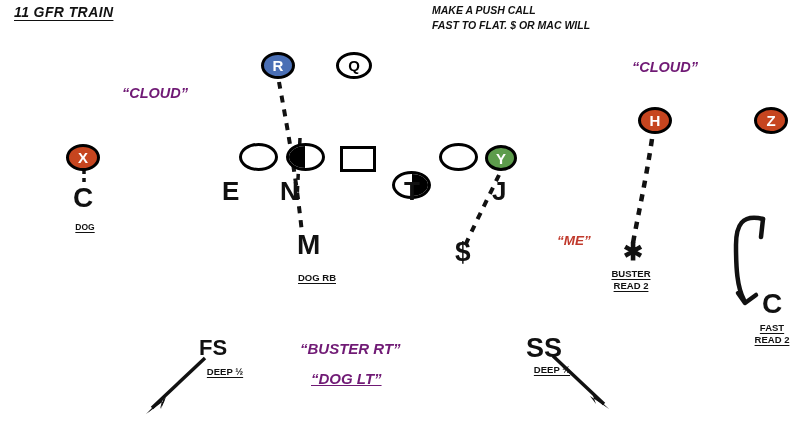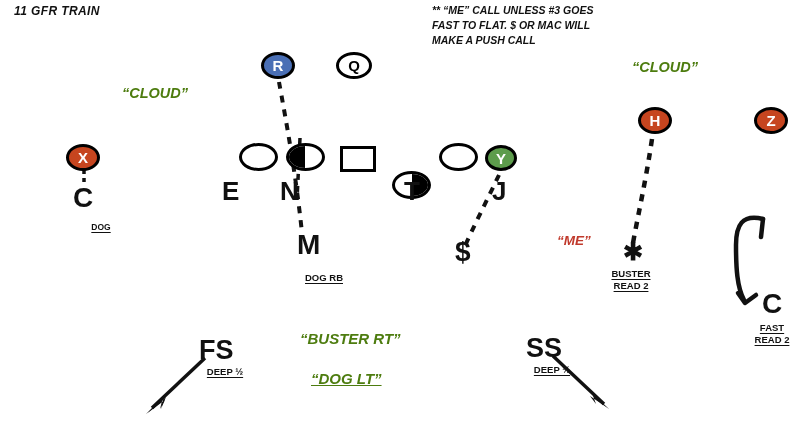--- a/index.html
+++ b/index.html
@@ -9,35 +9,36 @@
     overflow:hidden;position:relative;
   }
   #field{
     position:absolute;left:0;top:0;width:804px;height:425px;
     background:#ffffff;
   }
   .abs{position:absolute;}
   
   .title{
     left:14px;top:4px;
-    font-size:12px;font-weight:bold;font-style:italic;
+    font-size:14px;font-weight:bold;font-style:italic;
     letter-spacing:.4px;
+    text-decoration:underline;
     text-underline-offset:3px;
     color:#111;
     white-space:nowrap;
   }
   
   .note{
     left:432px;top:3px;width:250px;
     font-size:10.5px;font-weight:bold;font-style:italic;
     line-height:15px;color:#111;
   }
   
   .call{
-    font-size:14.5px;font-weight:bold;font-style:italic;color:#4d7c0f;
+    font-size:14.5px;font-weight:bold;font-style:italic;color:#701a75;
     white-space:nowrap;
   }
   .call.red{color:#C0392B;font-size:13.5px;}
   .call.mid{font-size:15px;}
   
   .oval{
     border-radius:50%;
     border:3.5px solid #000;
     display:flex;align-items:center;justify-content:center;
     font-weight:bold;line-height:1;
@@ -112,29 +113,28 @@
     <polygon points="148,413 166,397 161,409 164,395" fill="#111" transform="rotate(0)"></polygon>
     <path d="M 146 414 L 165 400 L 160 409 L 163 397 Z" fill="#111"></path>
 
     <line x1="553" y1="356" x2="604" y2="404" stroke="#111" stroke-width="3.5"></line>
     <path d="M 609 409 L 590 396 L 596 404 L 592 393 Z" fill="#111"></path>
   </svg>
 
   <div class="abs title">11 GFR TRAIN</div>
 
   <div class="abs note">
-    <div>** “ME” CALL UNLESS #3 GOES</div>
+    <div>MAKE A  PUSH CALL</div>
     <div>FAST TO FLAT. $ OR MAC WILL</div>
-    <div>MAKE A  PUSH CALL</div>
   </div>
 
   <div class="abs call" style="left:122px;top:85px;">“CLOUD”</div>
   <div class="abs call" style="left:632px;top:59px;">“CLOUD”</div>
   <div class="abs call red" style="left:557px;top:233px;">“ME”</div>
-  <div class="abs call mid" style="left:300px;top:330px;text-align:right;">“BUSTER RT”</div>
+  <div class="abs call mid" style="left:300px;top:340px;text-align:right;">“BUSTER RT”</div>
   <div class="abs call mid" style="left:311px;top:370px;text-decoration:underline;">“DOG LT”</div>
 
   <div class="abs oval rec orange" style="left:66px;top:144px;">
     <span>X</span>
   </div>
 
   <div class="abs oval rec blue" style="left:261px;top:52px;">
     <span>R</span>
   </div>
 
@@ -159,44 +159,44 @@
   <div class="abs square" style="left:340px;top:146px;"></div>
   <div class="abs oval blank half right" style="left:392px;top:143px;"></div>
   <div class="abs oval blank" style="left:439px;top:143px;"></div>
 
   <div class="abs dletter big" style="left:222px;top:178px;">E</div>
   <div class="abs dletter big" style="left:280px;top:178px;">N</div>
   <div class="abs dletter big" style="left:404px;top:178px;">T</div>
   <div class="abs dletter big" style="left:492px;top:178px;">J</div>
 
   <div class="abs dletter huge" style="left:73px;top:184px;">C</div>
-  <div class="abs tag sm" style="left:76px;top:222px;width:50px;">
+  <div class="abs tag sm" style="left:60px;top:222px;width:50px;">
     <div>DOG</div>
   </div>
 
   <div class="abs dletter huge" style="left:297px;top:231px;">M</div>
-  <div class="abs tag" style="left:288px;top:272px;width:72px;">
+  <div class="abs tag" style="left:281px;top:272px;width:72px;">
     <div>DOG RB</div>
   </div>
 
   <div class="abs dletter huge" style="left:455px;top:238px;">$</div>
 
   <div class="abs star" style="left:623px;top:240px;">✱</div>
   <div class="abs tag" style="left:601px;top:268px;width:60px;text-decoration:underline;">
     <div>BUSTER</div>
     <div>READ 2</div>
   </div>
 
   <div class="abs dletter huge" style="left:762px;top:290px;">C</div>
   <div class="abs tag" style="left:746px;top:322px;width:52px;">
     <div>FAST</div>
     <div>READ 2</div>
   </div>
 
-  <div class="abs dletter" style="left:199px;top:337px;font-size:27px;">FS</div>
+  <div class="abs dletter" style="left:199px;top:337px;font-size:22px;">FS</div>
   <div class="abs tag" style="left:197px;top:366px;width:56px;">
     <div>DEEP ½</div>
   </div>
 
   <div class="abs dletter" style="left:526px;top:335px;font-size:27px;">SS</div>
   <div class="abs tag" style="left:524px;top:364px;width:56px;">
     <div>DEEP ½</div>
   </div>
 
 </div>

